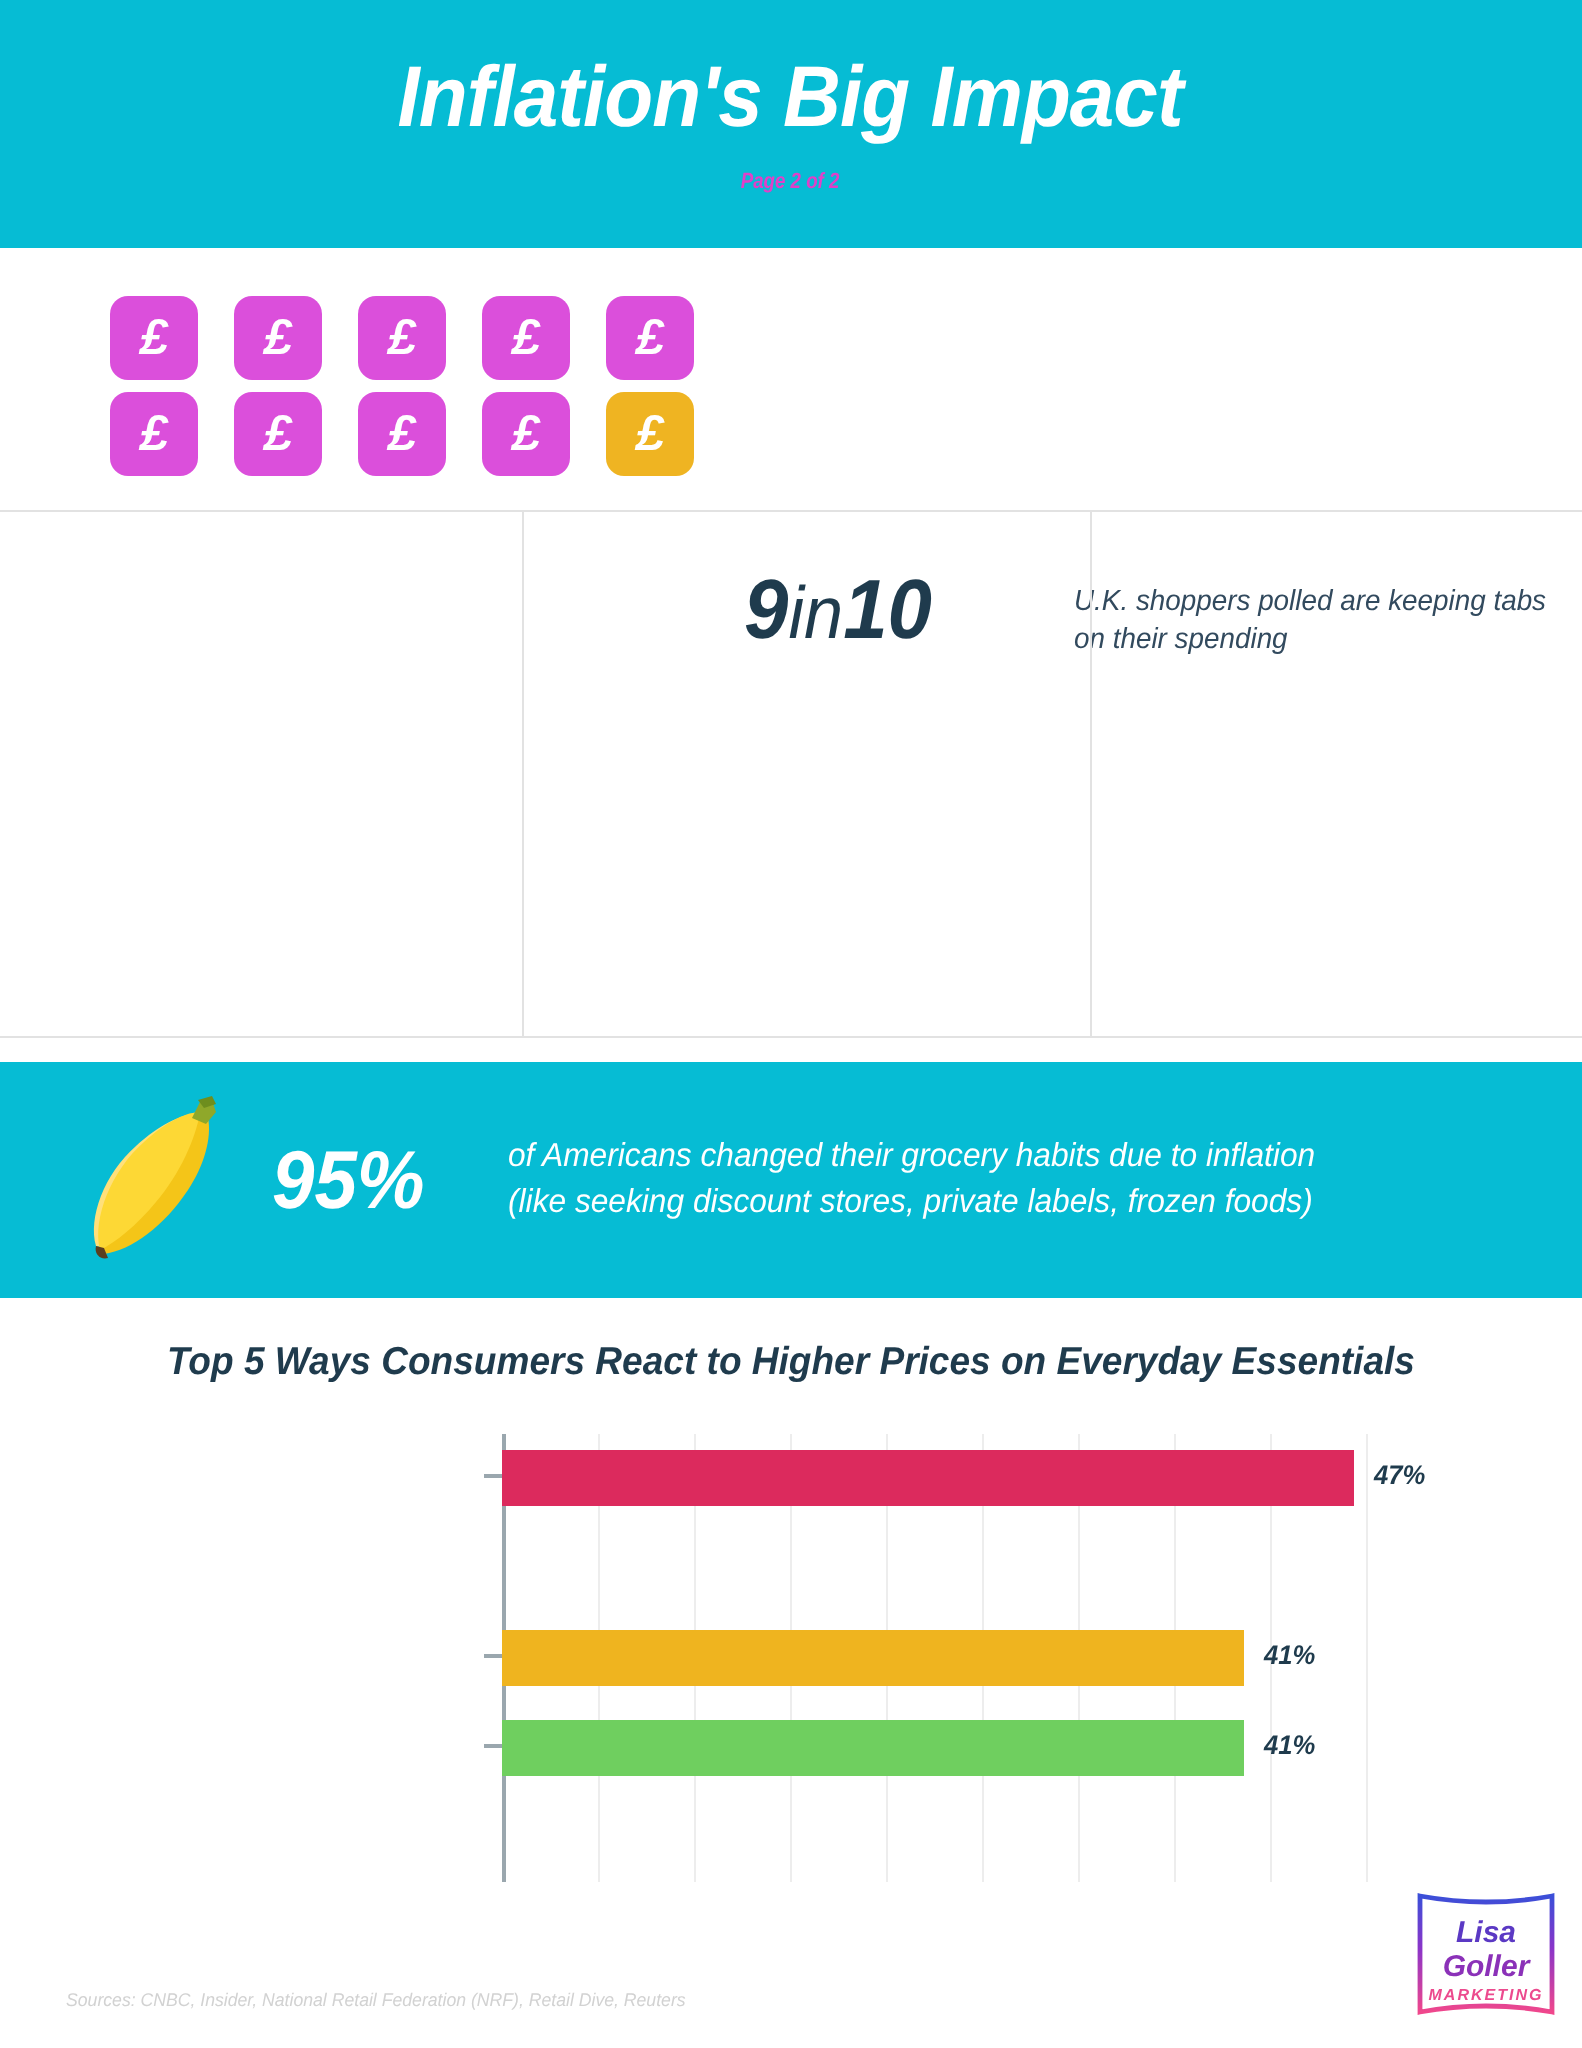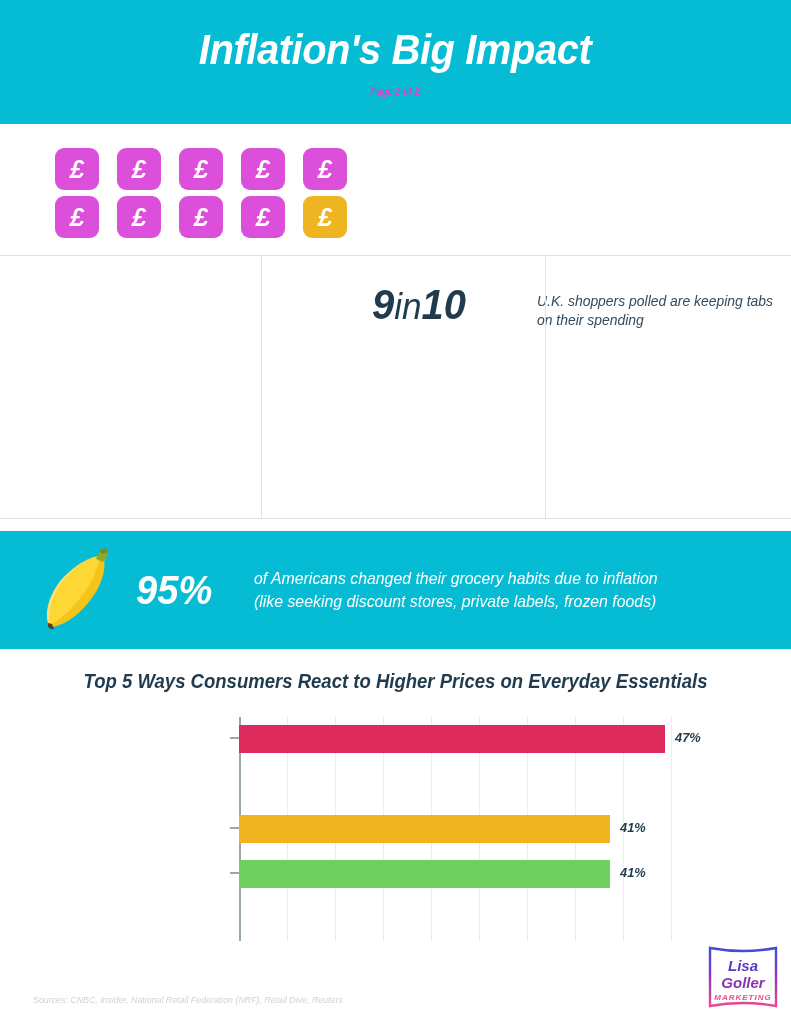--- a/index.html
+++ b/index.html
@@ -147,21 +147,21 @@
   
   .chart-title {
     position:absolute; left:0; top:670px; width:791px;
     text-align:center;
     color:#1F3B4D;
     font-size:19.5px;
     font-weight:bold;
     transform:scaleX(0.95);
   }
   .chart {
-    position:absolute; left:0; top:712px; width:737px; height:235px;
+    position:absolute; left:12px; top:712px; width:737px; height:235px;
   }
   .plot {
     position:absolute; left:239px; top:5px; width:480px; height:224px;
   }
   .axis-line {
     position:absolute; left:239px; top:5px; width:1.6px; height:224px; background:#9AA7AE;
   }
   .grid-line {
     position:absolute; top:5px; width:1px; height:224px; background:#EDEDED;
   }

